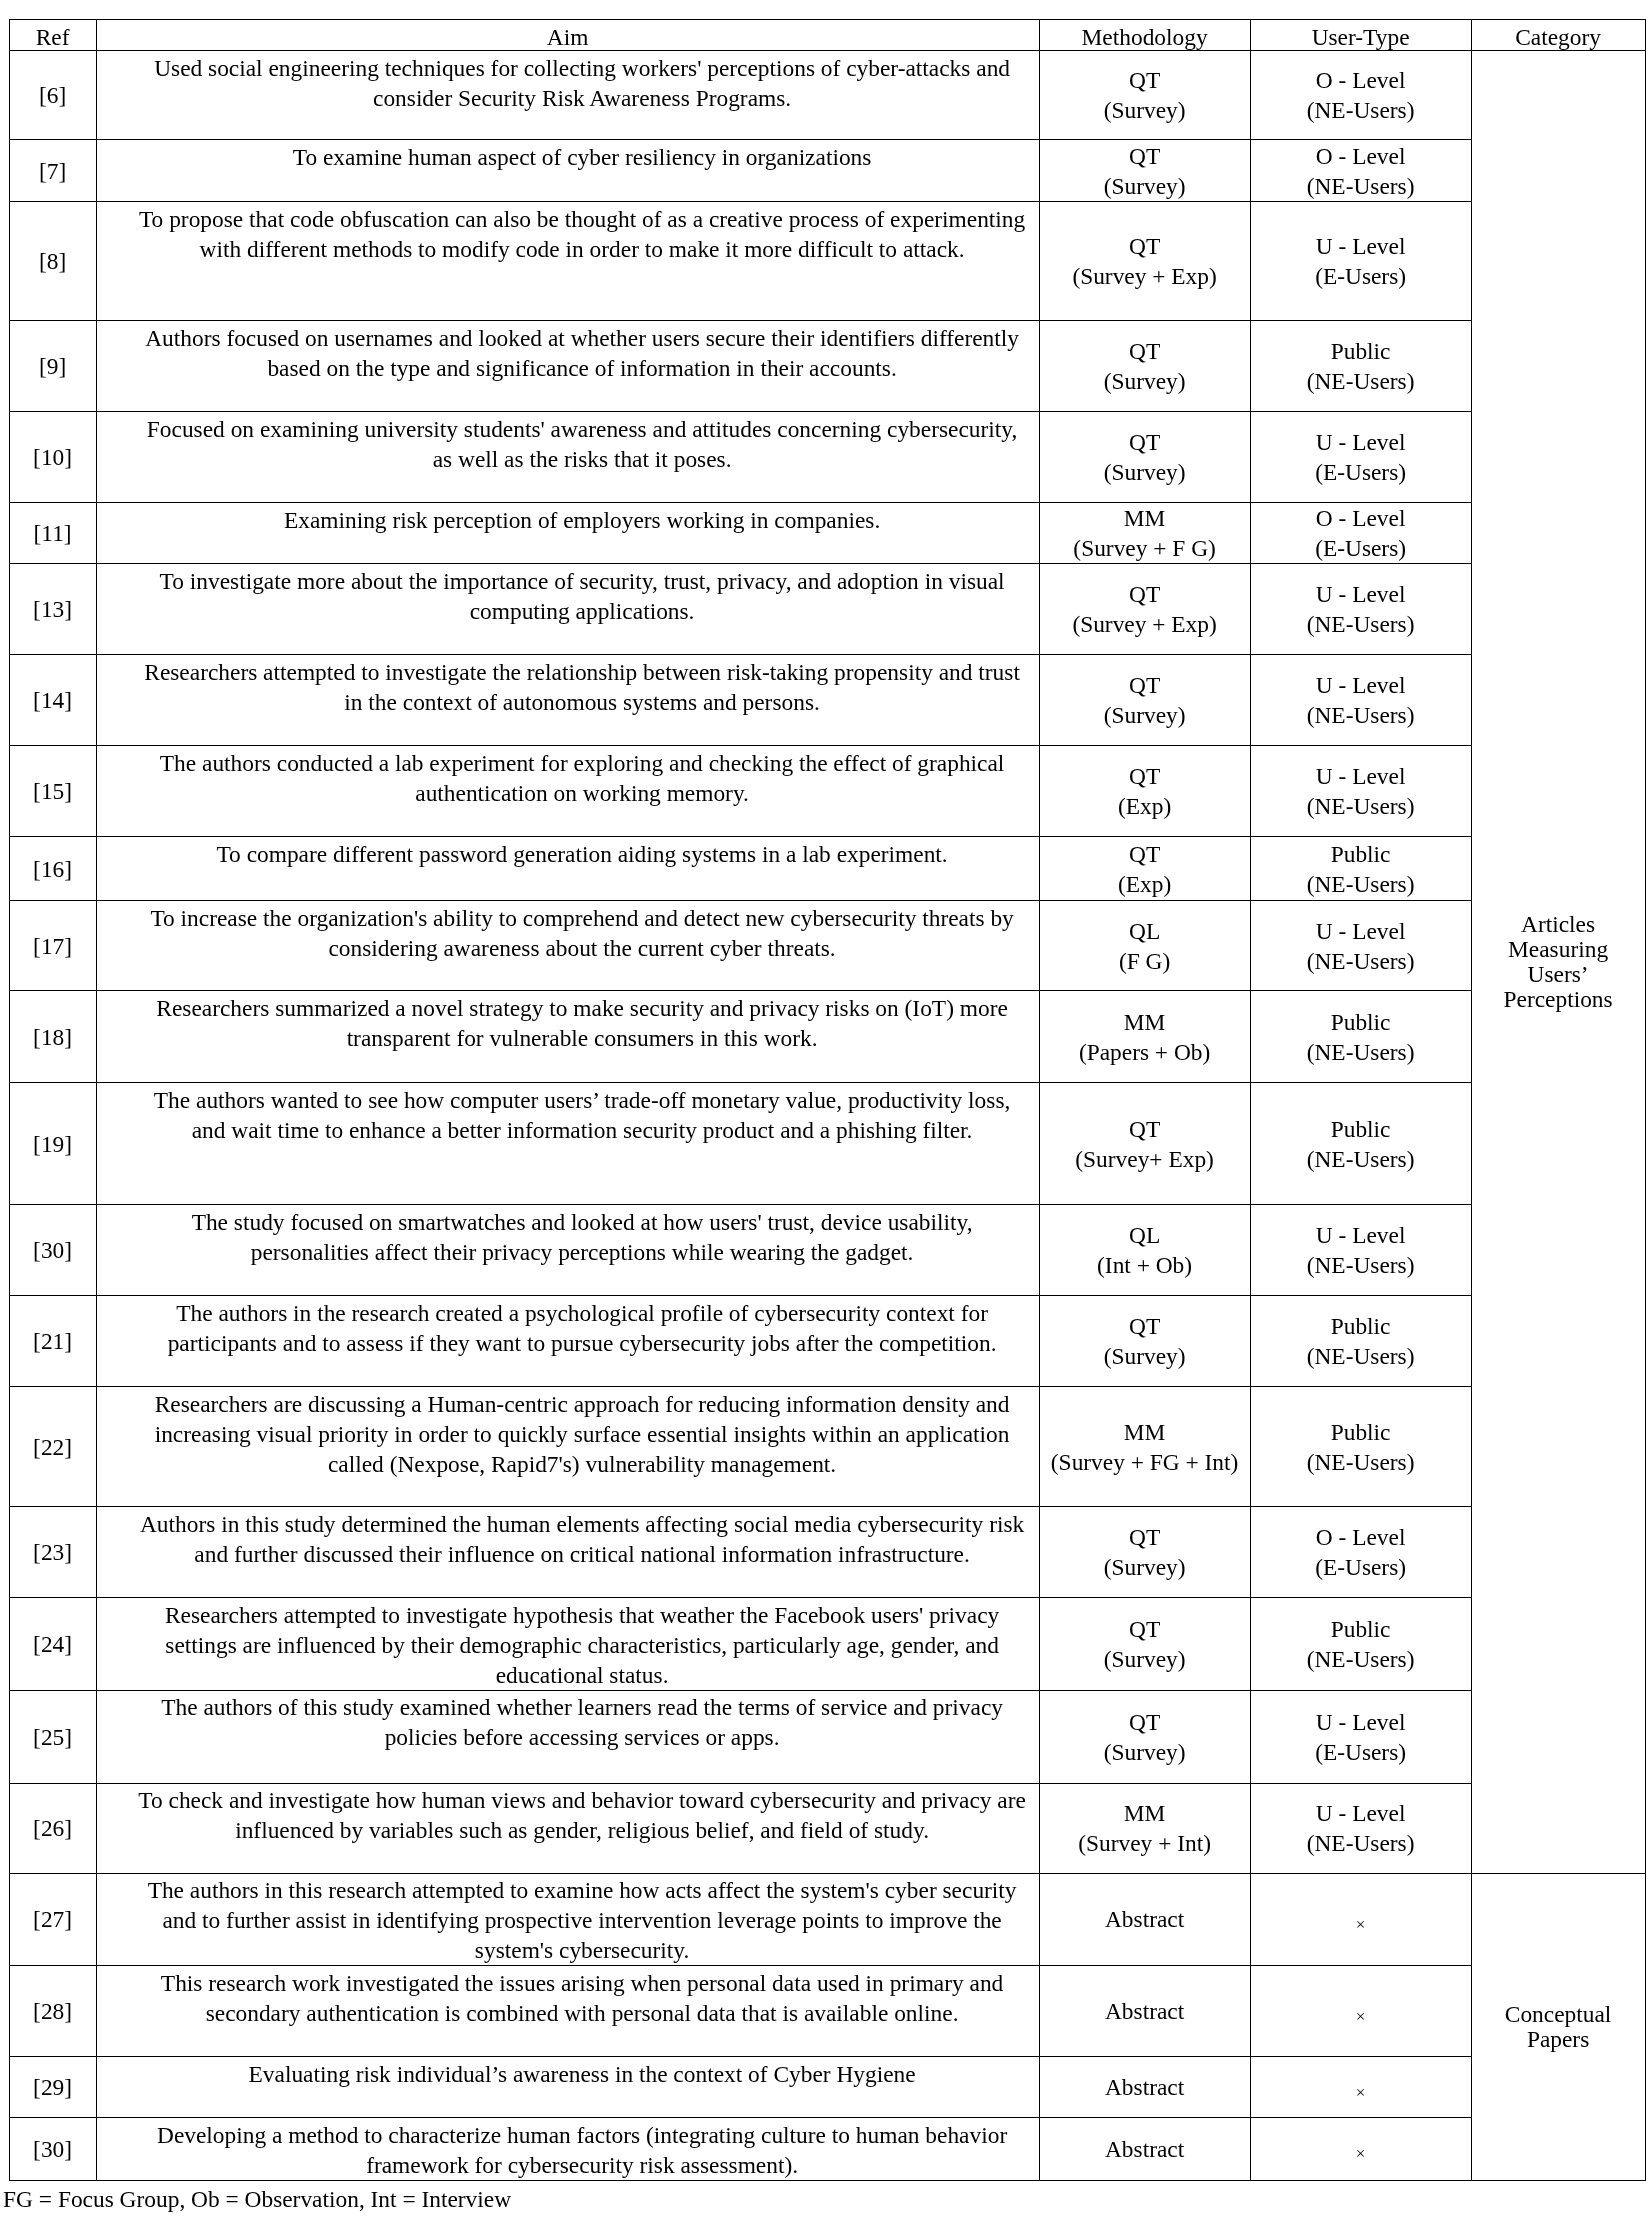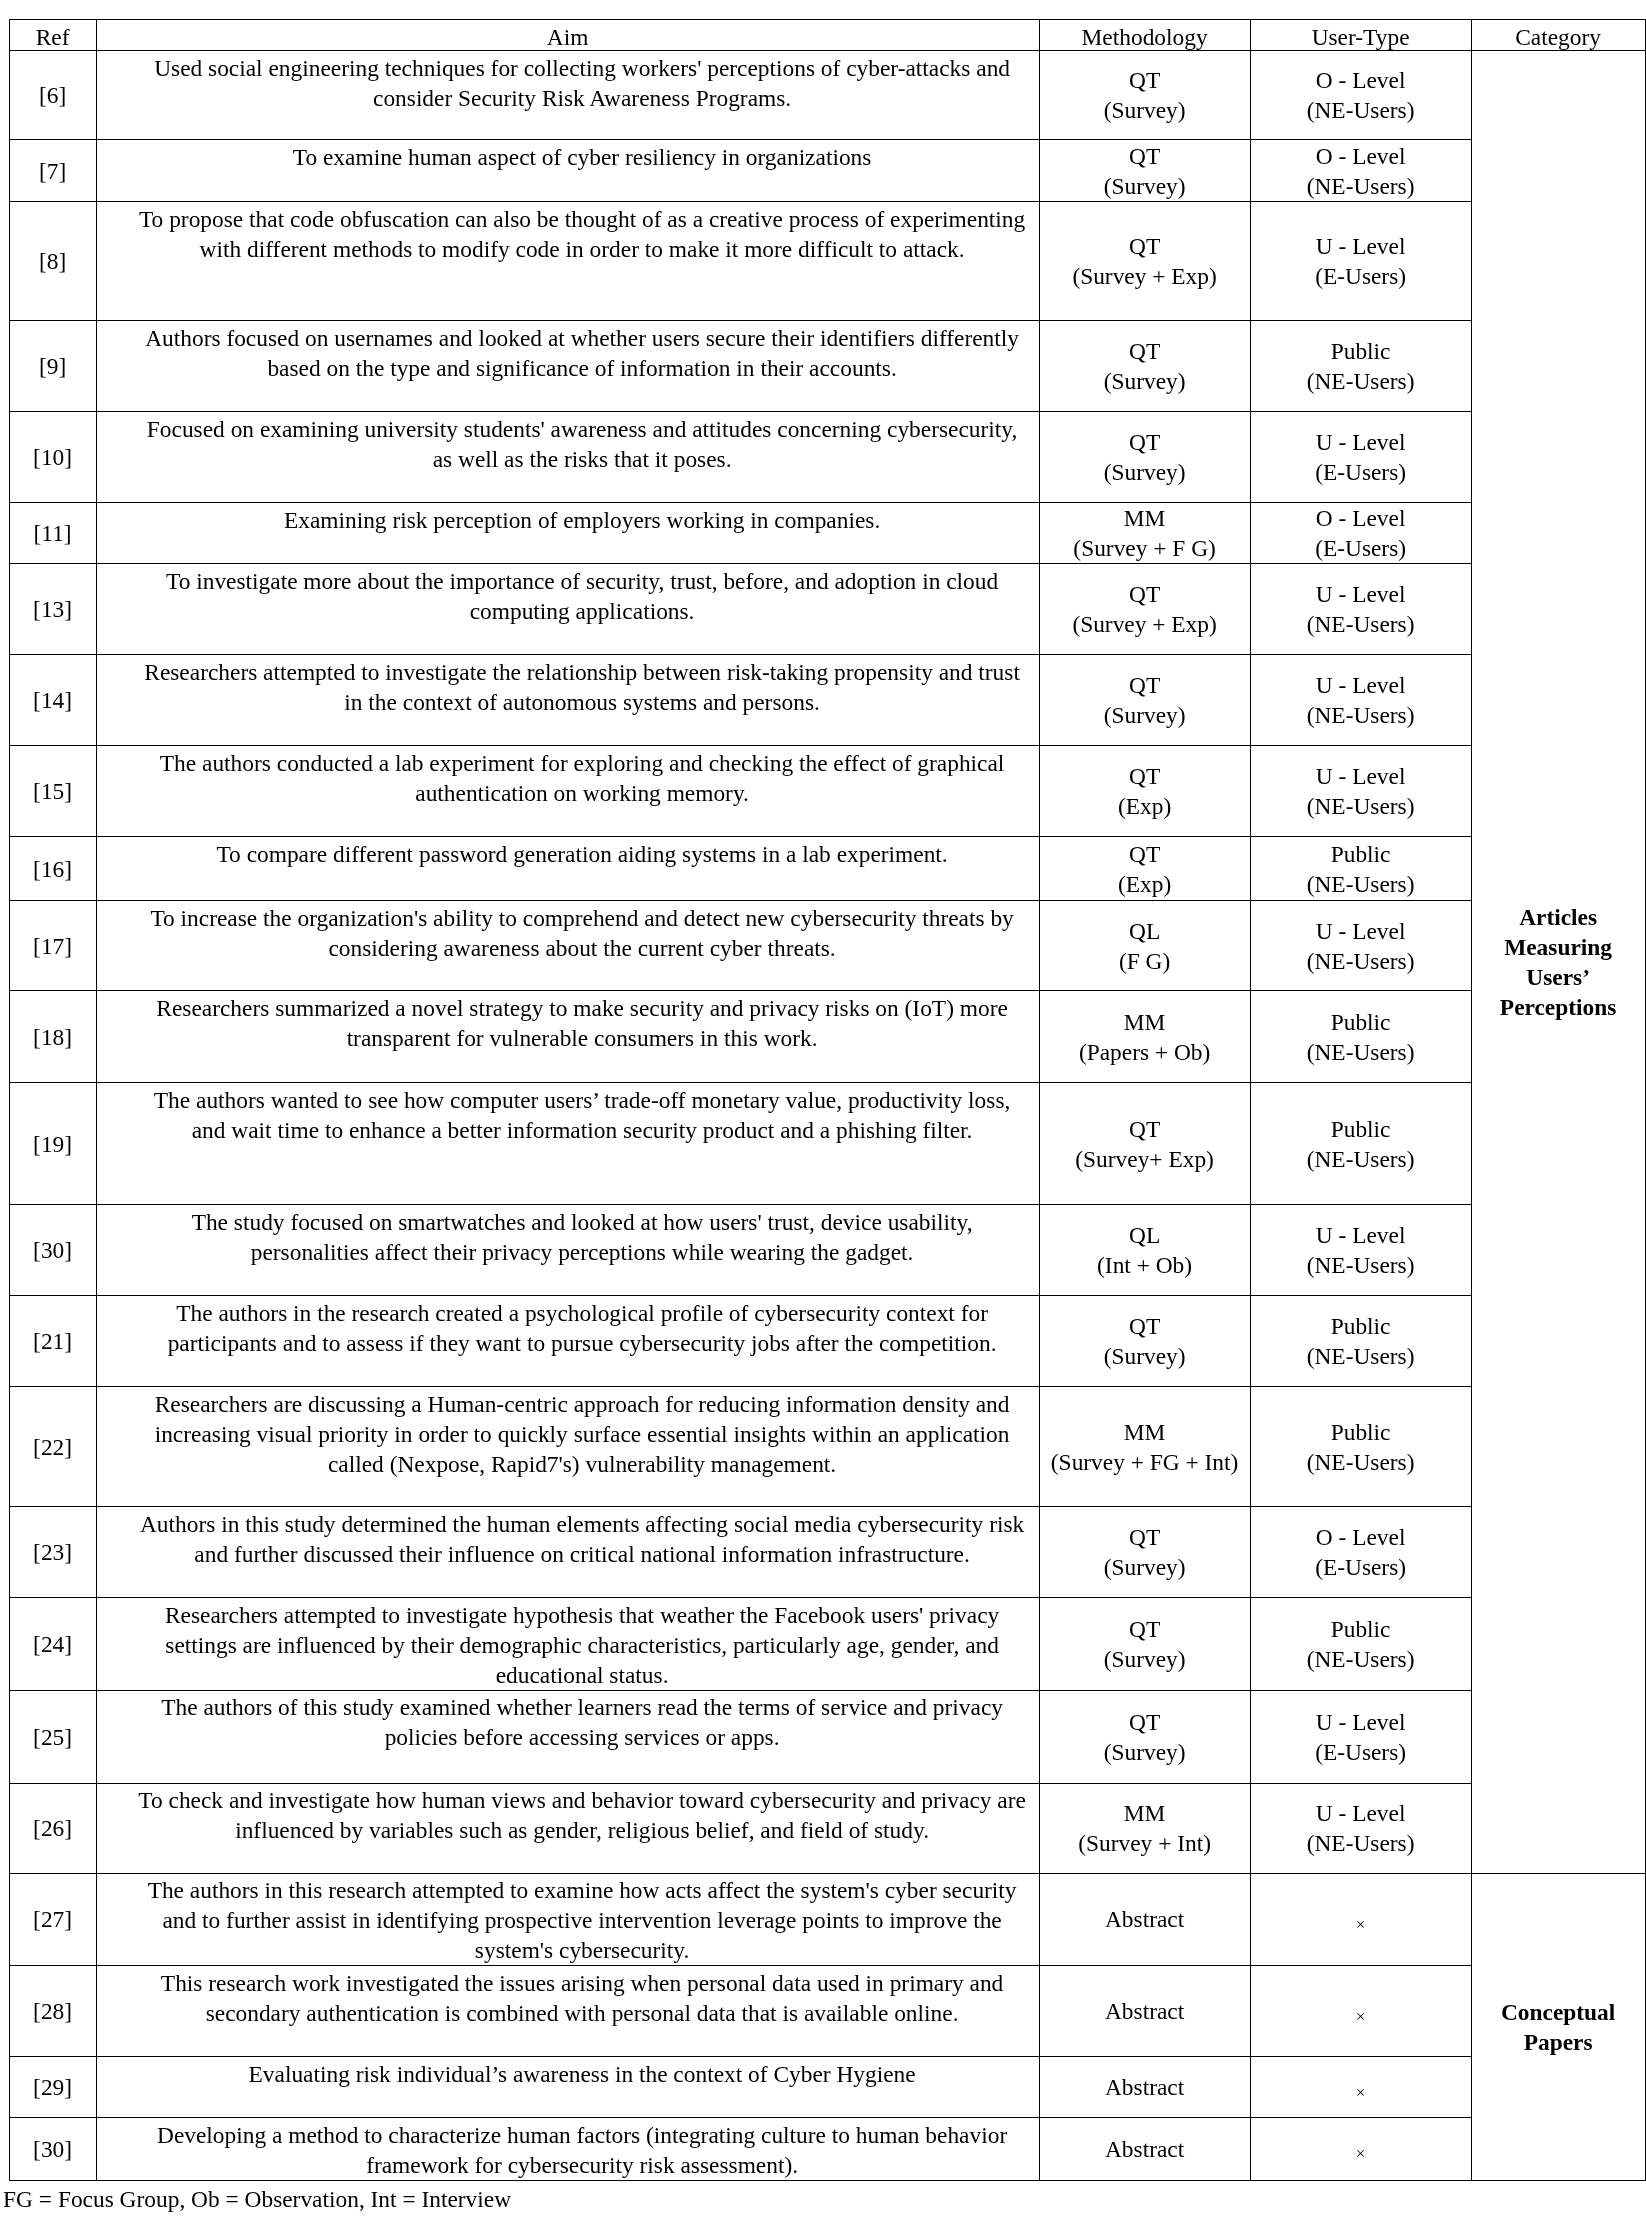--- a/index.html
+++ b/index.html
@@ -15,21 +15,21 @@
   table.lit col.c-aim { width: 943px; }
   table.lit col.c-meth { width: 211px; }
   table.lit col.c-user { width: 221px; }
   table.lit col.c-cat { width: 174px; }
   table.lit th, table.lit td {
     border: 1.6px solid #000; text-align: center; vertical-align: middle;
     padding: 0 11px; font-size: 23.4px; line-height: 30px; font-weight: normal;
   }
   table.lit th { font-weight: normal; height: 30px; line-height: 26.5px; vertical-align: bottom; padding-bottom: 0; }
   table.lit td.aim { vertical-align: top; padding-top: 1.6px; padding-left: 40px; }
-  table.lit td.cat { font-weight: bold; line-height: 30px; }
+  table.lit td.cat { font-weight: normal; line-height: 25px; }
   .meth-line, .user-line { display: block; }
   .note {
     position: absolute; left: 3.1px; top: 2185px; width: 1639px;
     font-size: 23.4px; line-height: 28px; white-space: nowrap;
   }
   .note b { font-weight: bold; }
 </style>
 </head>
 <body>
 
@@ -119,21 +119,21 @@
           <span class="meth-line">MM</span>
           <span class="meth-line">(Survey + F G)</span>
         </td>
         <td>
           <span class="user-line">O - Level</span>
           <span class="user-line">(E-Users)</span>
         </td>
       </tr>
       <tr style="height: 91px;">
         <td>[13]</td>
-        <td class="aim">To investigate more about the importance of security, trust, before, and adoption in cloud computing applications.</td>
+        <td class="aim">To investigate more about the importance of security, trust, privacy, and adoption in visual computing applications.</td>
         <td>
           <span class="meth-line">QT</span>
           <span class="meth-line">(Survey + Exp)</span>
         </td>
         <td>
           <span class="user-line">U - Level</span>
           <span class="user-line">(NE-Users)</span>
         </td>
       </tr>
       <tr style="height: 91px;">

